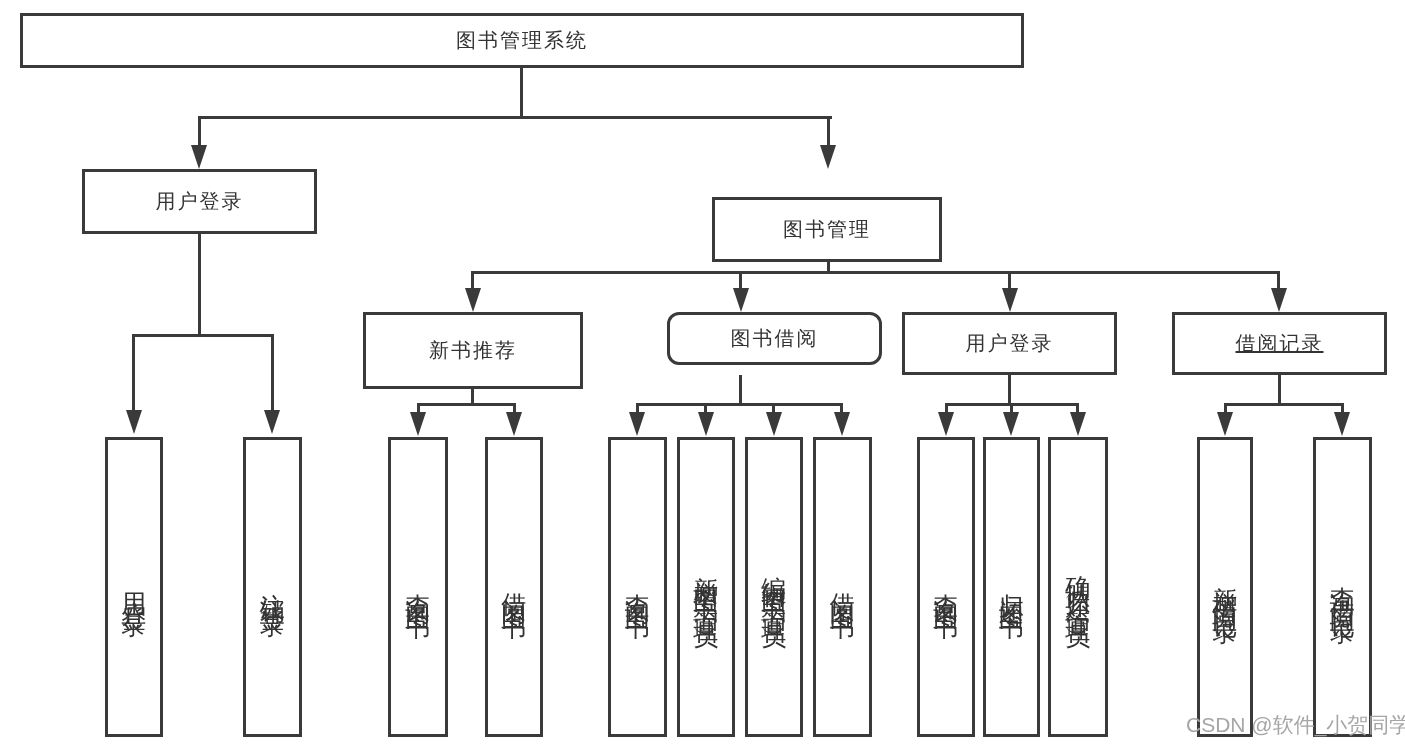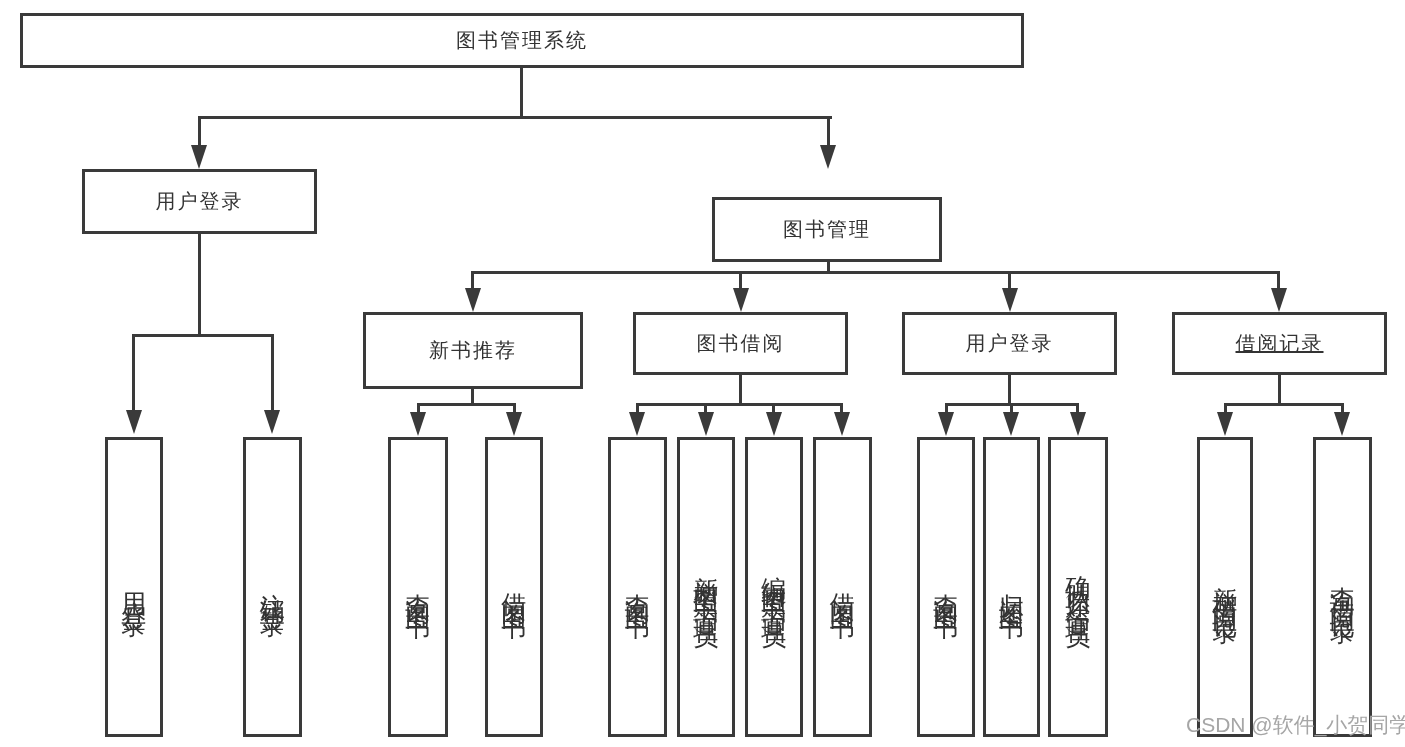--- a/index.html
+++ b/index.html
@@ -104,21 +104,21 @@
   <div class="node" style="left:82px;top:169px;width:235px;height:65px;">
     <span class="label">用户登录</span>
   </div>
   <div class="node" style="left:712px;top:169px;width:230px;height:65px;margin-top:28px;">
     <span class="label">图书管理</span>
   </div>
 
   <div class="node" style="left:363px;top:312px;width:220px;height:77px;">
     <span class="label">新书推荐</span>
   </div>
-  <div class="node" style="left:633px;top:312px;width:215px;height:63px;">
+  <div class="node" style="left:667px;top:312px;width:215px;height:53px;border-radius:12px;">
     <span class="label">图书借阅</span>
   </div>
   <div class="node" style="left:902px;top:312px;width:215px;height:63px;">
     <span class="label">用户登录</span>
   </div>
   <div class="node" style="left:1172px;top:312px;width:215px;height:63px;text-decoration:underline;">
     <span class="label">借阅记录</span>
   </div>
 
   <div class="node leaf" style="left:105px;top:437px;width:58px;height:300px;">

